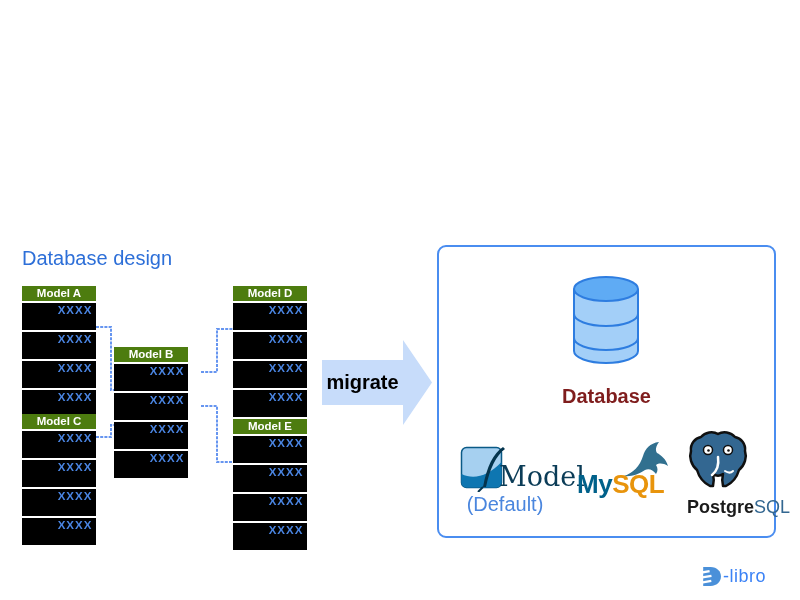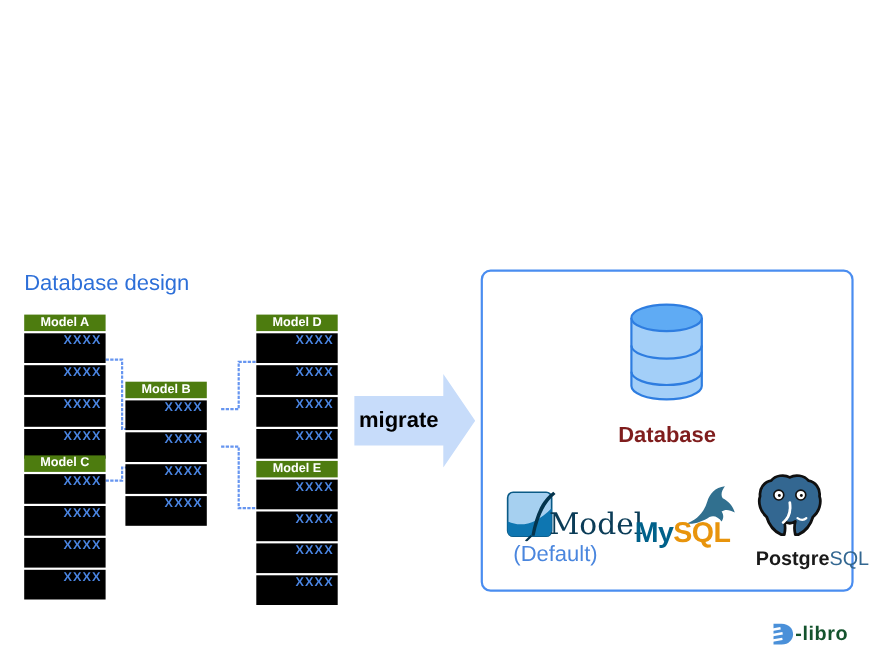--- a/index.html
+++ b/index.html
@@ -86,21 +86,21 @@
   .mysql-sql { color:#e8940c; }
 
   
   .postgres-logo { position:absolute; left:248px; top:183px; width:94px; }
   .postgres-text { font-size:18px; white-space:nowrap; margin-top:1px; }
   .pg-dark { color:#1a1a1a; font-weight:bold; }
   .pg-blue { color:#336791; }
 
   
   .brand { position:absolute; left:699px; top:565px; display:flex; align-items:center; gap:1px; }
-  .brand-text { font-size:18px; font-weight:bold; color:#14532d; letter-spacing:0.5px; }
+  .brand-text { font-size:18px; font-weight:normal; color:#3b82f6; letter-spacing:0.5px; }
 </style>
 </head>
 <body>
 
 <div class="canvas">
 
 
   <div class="design-title">Database design</div>
 
   <svg class="connectors" width="800" height="600">

